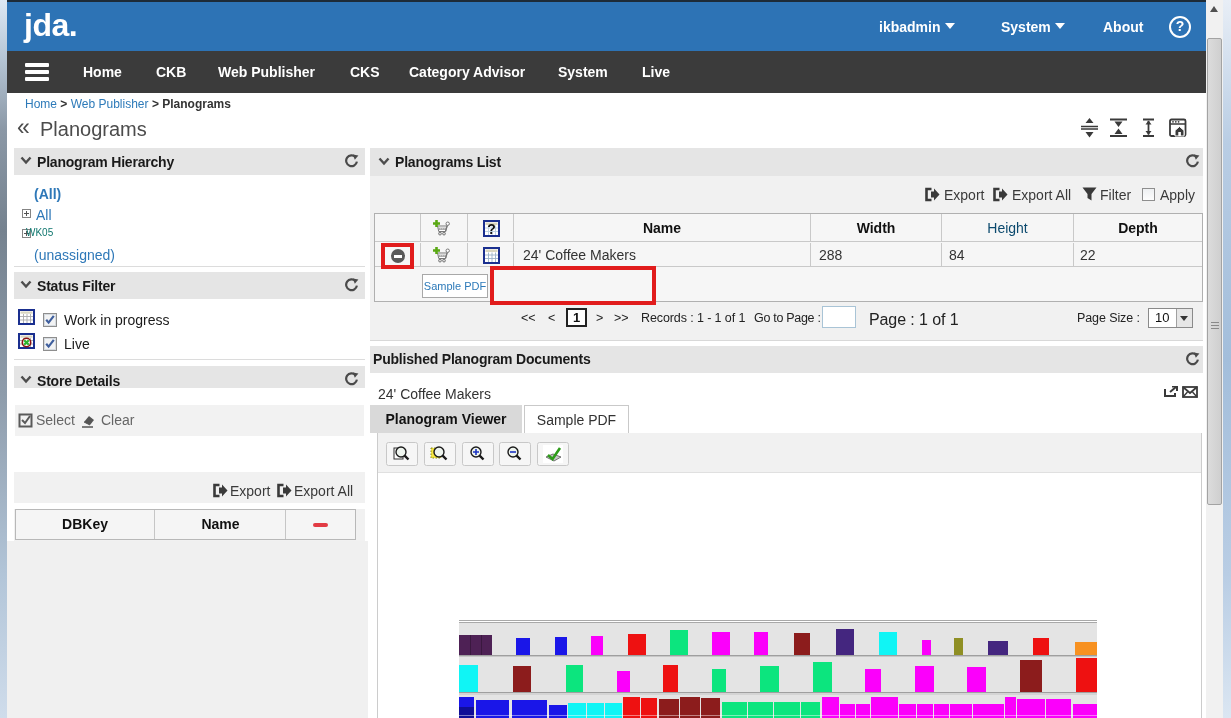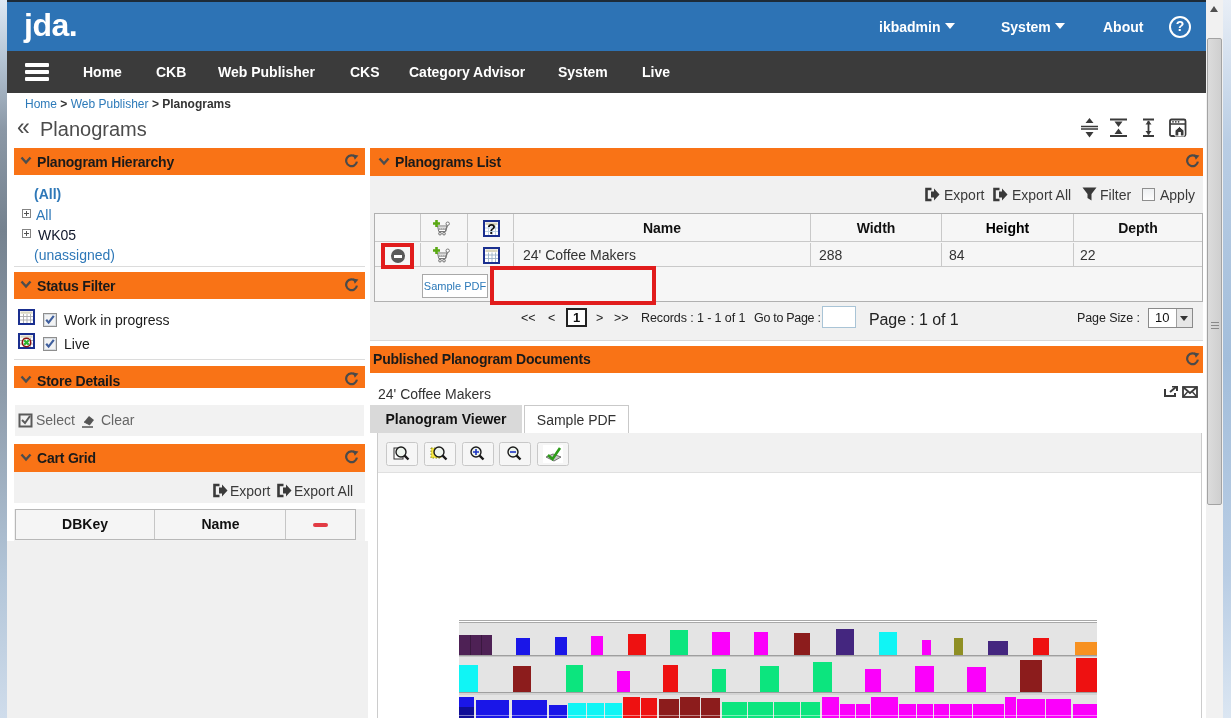--- a/index.html
+++ b/index.html
@@ -1,19 +1,19 @@
 <!DOCTYPE html>
 <html><head>
 <meta charset="utf-8">
 <style>
 * { margin:0; padding:0; box-sizing:border-box; }
 body { font-family:"Liberation Sans", sans-serif; }
 #screen { position:relative; width:1231px; height:718px; background:#ffffff; overflow:hidden; }
 .abs { position:absolute; }
-.hdrbar { position:absolute; background:#f97316; height:27px;padding-left:16px; }
+.hdrbar { position:absolute; background:#e5e5e5; height:27px;padding-left:16px; }
 .hdrbar .ttl { position:absolute; left:23px; top:6px; font-size:14px; font-weight:bold; color:#1a1a1a; letter-spacing:-0.2px; }
 .blue { color:#2d7ab9; }
 svg { display:block; }
 </style>
 </head>
 <body>
 <div id="screen">
 
 <div class="abs" style="left:0;top:0;width:7px;height:718px;background:linear-gradient(180deg,#dde8f4 0%,#b6c6d6 8%,#8b98a6 18%,#75828f 32%,#8e9cab 55%,#b2c5d8 80%,#cfdceb 100%);"></div>
 <div class="abs" style="left:1223px;top:0;width:8px;height:718px;background:linear-gradient(180deg,#e8eef6 0%,#b9cde4 20%,#a3bedb 50%,#b9cde4 80%,#dbe6f2 100%);"></div>
@@ -97,21 +97,21 @@
   <div class="abs" style="left:20px;top:11px;font-size:14px;font-weight:bold;color:#2e78b8;">(All)</div>
   <svg class="abs" style="left:8px;top:34px;" width="9" height="9" viewBox="0 0 9 9">
         <rect x="0.5" y="0.5" width="8" height="8" fill="#fff" stroke="#848484"></rect>
         <path d="M2 4.5 H7 M4.5 2 V7" stroke="#555" stroke-width="1"></path>
       </svg>
   <div class="abs" style="left:22px;top:32px;font-size:14px;color:#2e78b8;">All</div>
   <svg class="abs" style="left:8px;top:54px;" width="9" height="9" viewBox="0 0 9 9">
         <rect x="0.5" y="0.5" width="8" height="8" fill="#fff" stroke="#848484"></rect>
         <path d="M2 4.5 H7 M4.5 2 V7" stroke="#555" stroke-width="1"></path>
       </svg>
-  <div class="abs" style="left:24px;top:52px;font-size:14px;color:#0f172a;">WK05</div>
+  <div class="abs" style="left:12px;top:52px;font-size:10px;color:#0f766e;">WK05</div>
   <div class="abs" style="left:20px;top:72px;font-size:14px;color:#2e78b8;text-align:right;">(unassigned)</div>
 </div>
 
 <div class="hdrbar" style="left:14px;top:272px;width:351px;">
   <svg class="abs" style="left:6px;top:8px;" width="12" height="9" viewBox="0 0 12 9">
         <path d="M1.5 1.5 L6 6.5 L10.5 1.5" fill="none" stroke="#4d4d4d" stroke-width="2.4"></path>
       </svg>
   <div class="ttl">Status Filter</div>
   <span class="refresh" style="position:absolute;right:6px;top:6px;">
         <svg width="15" height="15" viewBox="0 0 15 15">
@@ -176,32 +176,20 @@
     <div class="abs" style="left:21px;top:7px;font-size:14px;color:#666;">Select</div>
     <svg class="abs" style="left:66px;top:8px;" width="16" height="16" viewBox="0 0 16 16">
           <path d="M3 9 L8 3 L13 7 L9 12 Z" fill="#555"></path>
           <path d="M3 9 L9 12" stroke="#555"></path>
           <path d="M1 14 H12" stroke="#555" stroke-width="1.5"></path>
         </svg>
     <div class="abs" style="left:86px;top:7px;font-size:14px;color:#666;">Clear</div>
   </div>
 </div>
 
-<div class="hdrbar" style="left:14px;top:444px;width:351px;height:28px;">
-  <svg class="abs" style="left:6px;top:9px;" width="12" height="9" viewBox="0 0 12 9">
-        <path d="M1.5 1.5 L6 6.5 L10.5 1.5" fill="none" stroke="#4d4d4d" stroke-width="2.4"></path>
-      </svg>
-  <div class="ttl" style="top:6px;">Cart Grid</div>
-  <span class="refresh" style="position:absolute;right:6px;top:6px;">
-        <svg width="15" height="15" viewBox="0 0 15 15">
-          <path d="M11.5 3.0 A5.4 5.4 0 1 0 12.9 7.6" fill="none" stroke="#4a4a4a" stroke-width="2.2"></path>
-          <path d="M8.8 0.4 L14.4 1.4 L10.8 5.8 Z" fill="#4a4a4a"></path>
-        </svg>
-      </span>
-</div>
 <div class="abs" style="left:14px;top:472px;width:351px;height:69px;background:#f1f1f1;">
   <span class="expico" style="position:absolute;left:199px;top:11px;">
         <svg width="16" height="15" viewBox="0 0 16 15">
           <path d="M6.5 2 H1.5 V13 H6.5" fill="none" stroke="#3a3a3a" stroke-width="2.6"></path>
           <path d="M6 4.5 H9 V1.5 L14.5 7.5 L9 13.5 V10.5 H6 Z" fill="#3a3a3a"></path>
         </svg>
       </span>
   <div class="abs" style="left:216px;top:11px;font-size:14px;color:#3a3a3a;">Export</div>
   <span class="expico" style="position:absolute;left:263px;top:11px;">
         <svg width="16" height="15" viewBox="0 0 16 15">
@@ -276,21 +264,21 @@
       <span class="tblq" style="position:absolute;left:108px;top:6px;">
             <svg width="17" height="17" viewBox="0 0 17 17">
               <rect x="1" y="1" width="15" height="15" fill="#fff" stroke="#1a2f8f" stroke-width="2"></rect>
               <rect x="2.5" y="2.5" width="12" height="2.5" fill="#d9d6c0"></rect>
               <path d="M2 8 H15 M2 11.5 H15 M5.5 5.5 V15 M9 5.5 V15 M12.5 5.5 V15" stroke="#b9cee0" stroke-width="0.9"></path>
               <text x="8.5" y="13.5" font-size="14" font-weight="bold" fill="#111" text-anchor="middle" font-family="Liberation Sans">?</text>
             </svg>
           </span>
       <div class="abs" style="left:139px;top:6px;width:296px;text-align:center;font-size:14px;font-weight:bold;color:#111;">Name</div>
       <div class="abs" style="left:436px;top:6px;width:130px;text-align:center;font-size:14px;font-weight:bold;color:#111;">Width</div>
-      <div class="abs" style="left:567px;top:6px;width:131px;text-align:center;font-size:14px;font-weight:bold;color:#000000;">Height</div>
+      <div class="abs" style="left:567px;top:6px;width:131px;text-align:center;font-size:14px;font-weight:normal;color:#0c4a6e;">Height</div>
       <div class="abs" style="left:699px;top:6px;width:128px;text-align:center;font-size:14px;font-weight:bold;color:#111;">Depth</div>
     </div>
 
     <div class="abs" style="left:0;top:29px;width:827px;height:24px;border-bottom:1px solid #c9c9c9;">
       <div class="abs" style="left:45px;top:0;width:1px;height:24px;background:#c9c9c9;"></div>
       <div class="abs" style="left:92px;top:0;width:1px;height:24px;background:#c9c9c9;"></div>
       <div class="abs" style="left:138px;top:0;width:1px;height:24px;background:#c9c9c9;"></div>
       <div class="abs" style="left:435px;top:0;width:1px;height:24px;background:#c9c9c9;"></div>
       <div class="abs" style="left:566px;top:0;width:1px;height:24px;background:#c9c9c9;"></div>
       <div class="abs" style="left:698px;top:0;width:1px;height:24px;background:#c9c9c9;"></div>

